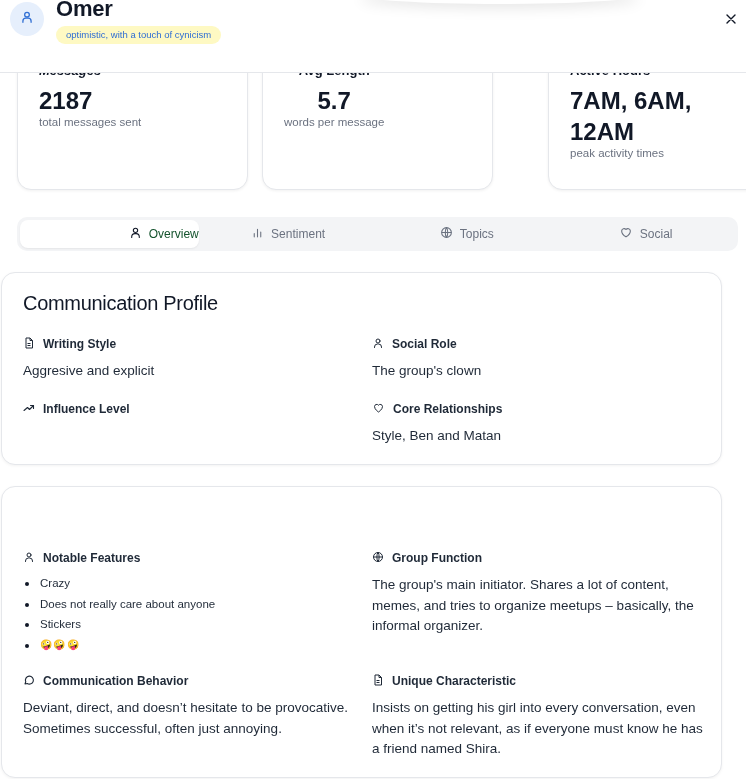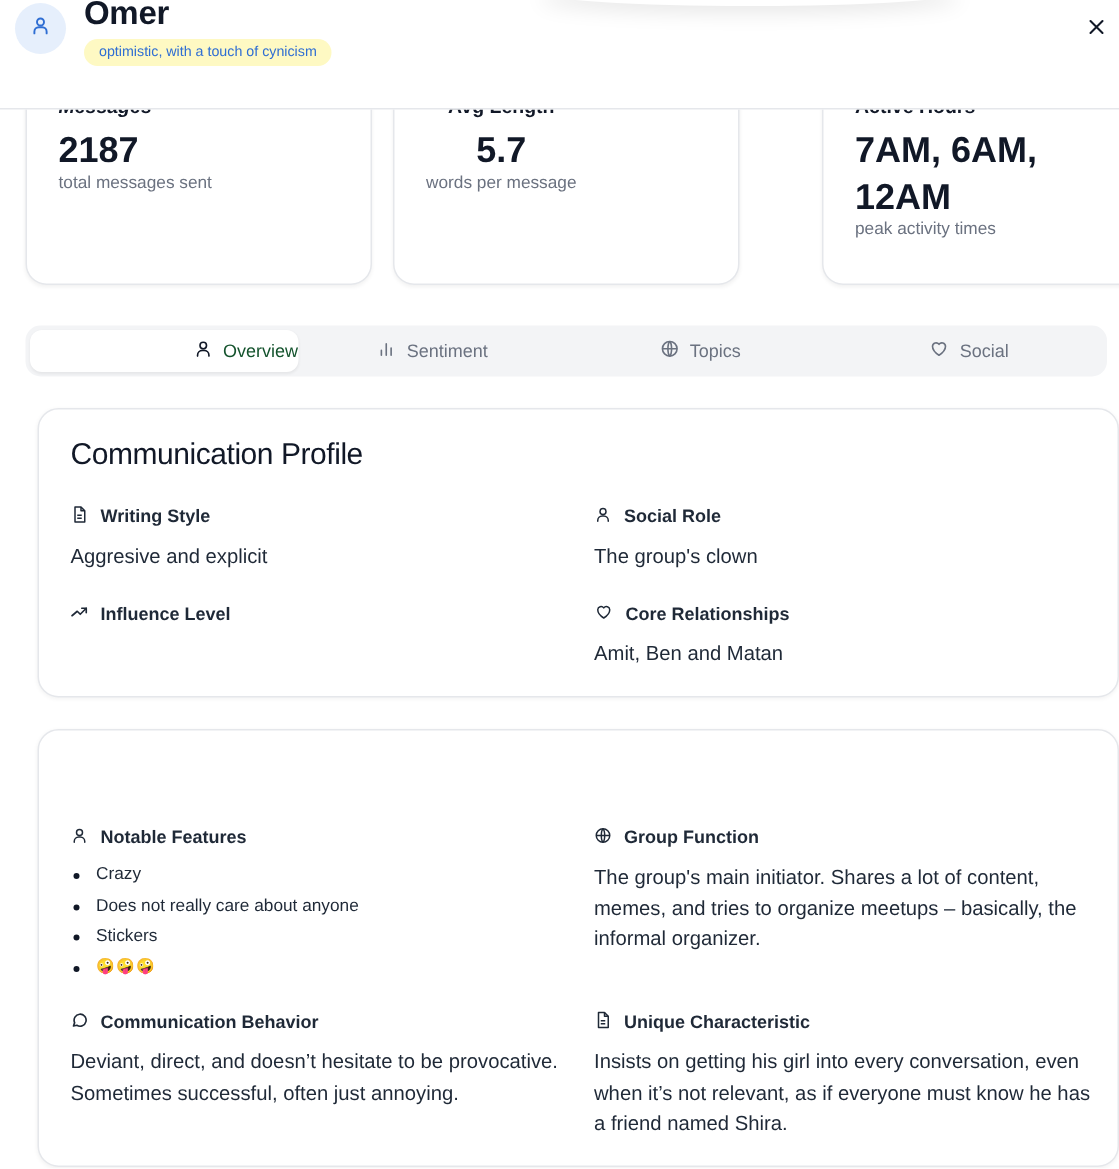--- a/index.html
+++ b/index.html
@@ -18,21 +18,21 @@
   .stat-value { font-size: 24px; font-weight: 800; color: #111827; margin-top: 7px; line-height: 31px; }
   .stat-sub { font-size: 11.5px; color: #6b7280; margin-top: 0px; }
   .stat-card .stat-title { position: absolute; top: 61px; }
   .stat-card-inner { position: absolute; left: 21px; top: 22px; }
 
   .tabs { position: absolute; left: 17px; top: 217px; width: 721px; height: 34px; background: #f3f4f6; border-radius: 10px; display: flex; padding: 3px; }
   .tab { flex: 1; display: flex; align-items: center; justify-content: center; gap: 7px; font-size: 12px; color: #6b7280; border-radius: 8px; cursor: pointer; }
   .tab.active { background: #fff; color: #14532d; box-shadow: 0 1px 2px rgba(0,0,0,0.06); justify-content: flex-end; }
   .tab svg { flex: none; }
 
-  .panel { position: absolute; left: 25px; width: 721px; background: #fff; border: 1px solid #e5e7eb; border-radius: 14px; box-shadow: 0 1px 3px rgba(0,0,0,0.05); }
+  .panel { position: absolute; left: 1px; width: 721px; background: #fff; border: 1px solid #e5e7eb; border-radius: 14px; box-shadow: 0 1px 3px rgba(0,0,0,0.05); }
   .panel-title { position: absolute; left: 21px; font-size: 20px; font-weight: 500; color: #111827; letter-spacing: -0.3px; }
   .field { position: absolute; }
   .field-label { display: flex; align-items: center; gap: 8px; font-size: 12px; font-weight: 600; color: #1f2937; height: 16px; }
   .field-value { font-size: 13.5px; color: #1f2937; line-height: 20.5px; margin-top: 9px; }
   .bullets { list-style: none; margin-top: 7px; }
   .bullets li { font-size: 11.5px; color: #1f2937; line-height: 20.5px; padding-left: 17px; position: relative; }
   .bullets li::before { content: ""; position: absolute; left: 2px; top: 9px; width: 4px; height: 4px; border-radius: 50%; background: #111827; }
 </style>
 </head>
 <body>
@@ -161,21 +161,21 @@
 
   <div class="field" style="left:370px; top:128px; width:330px;">
     <div class="field-label">
       <span>
         <svg width="13" height="12" viewBox="0 0 24 24" fill="none" stroke="#1f2937" stroke-width="2" stroke-linejoin="round">
             <path d="M12 20s-8-5-8-11a4.5 4.5 0 0 1 8-2.5A4.5 4.5 0 0 1 20 9c0 6-8 11-8 11z"></path>
           </svg>
       </span>
       <span>Core Relationships</span>
     </div>
-    <div class="field-value">Amit, Ben and Matan</div>
+    <div class="field-value">Style, Ben and Matan</div>
   </div>
 </div>
 
 <div class="panel" style="top:486px; height:292px;">
 
   <div class="field" style="left:21px; top:63px; width:340px;">
     <div class="field-label">
       <span>
         <svg width="12" height="12" viewBox="0 0 24 24" fill="none" stroke="#1f2937" stroke-width="2" stroke-linecap="round">
             <circle cx="12" cy="8" r="4"></circle>

